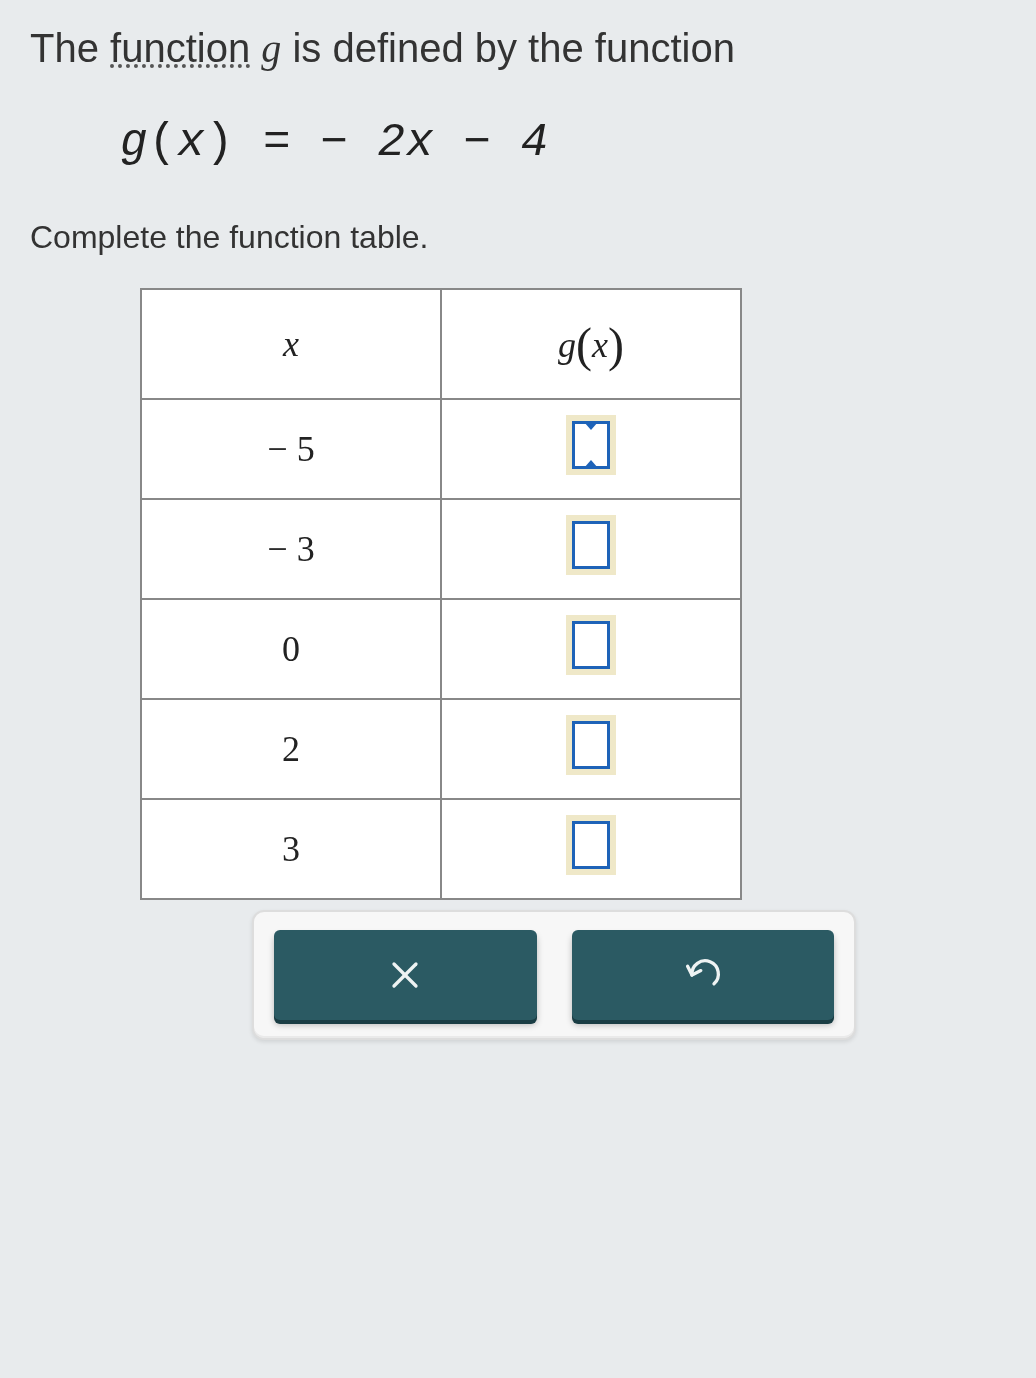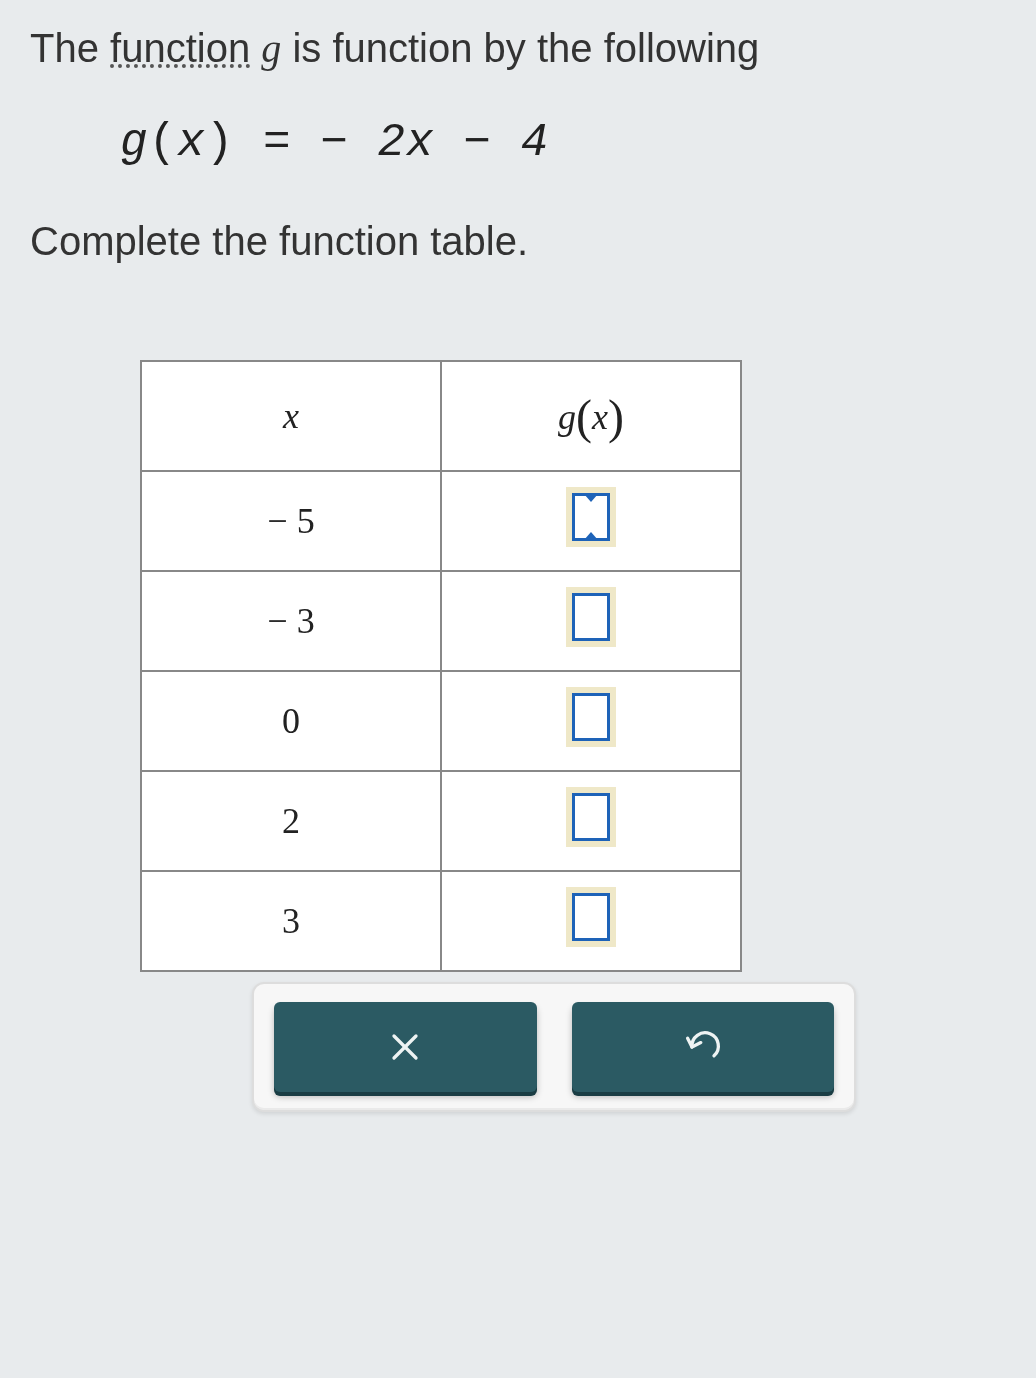--- a/index.html
+++ b/index.html
@@ -36,22 +36,22 @@
       font-size: 46px;
       margin-left: 90px;
       margin-bottom: 50px;
       color: #222;
       letter-spacing: 1px;
     }
     .equation .upright {
       font-style: normal;
     }
     .instruction {
-      font-size: 40px;
-      margin-bottom: 96px;
+      font-size: 32px;
+      margin-bottom: 32px;
     }
     .table-wrap {
       margin-left: 110px;
     }
     table.func-table {
       border-collapse: collapse;
       background: #fff;
     }
     table.func-table th,
     table.func-table td {
@@ -148,21 +148,21 @@
       fill: none;
       stroke-width: 3;
       stroke-linecap: round;
       stroke-linejoin: round;
     }
   </style>
 </head>
 <body>
 
 <div class="prompt-line">
-  <span>The </span><span class="function-link">function</span><span> </span><span class="italic">g</span><span> is function by the following</span>
+  <span>The </span><span class="function-link">function</span><span> </span><span class="italic">g</span><span> is defined by the function</span>
 </div>
 
 <div class="equation">
   <span>g</span><span class="upright">(</span><span>x</span><span class="upright">)</span><span class="upright"> = </span><span>− 2x − 4</span>
 </div>
 
 <div class="instruction">Complete the function table.</div>
 
 <div class="table-wrap">
   <table class="func-table">

